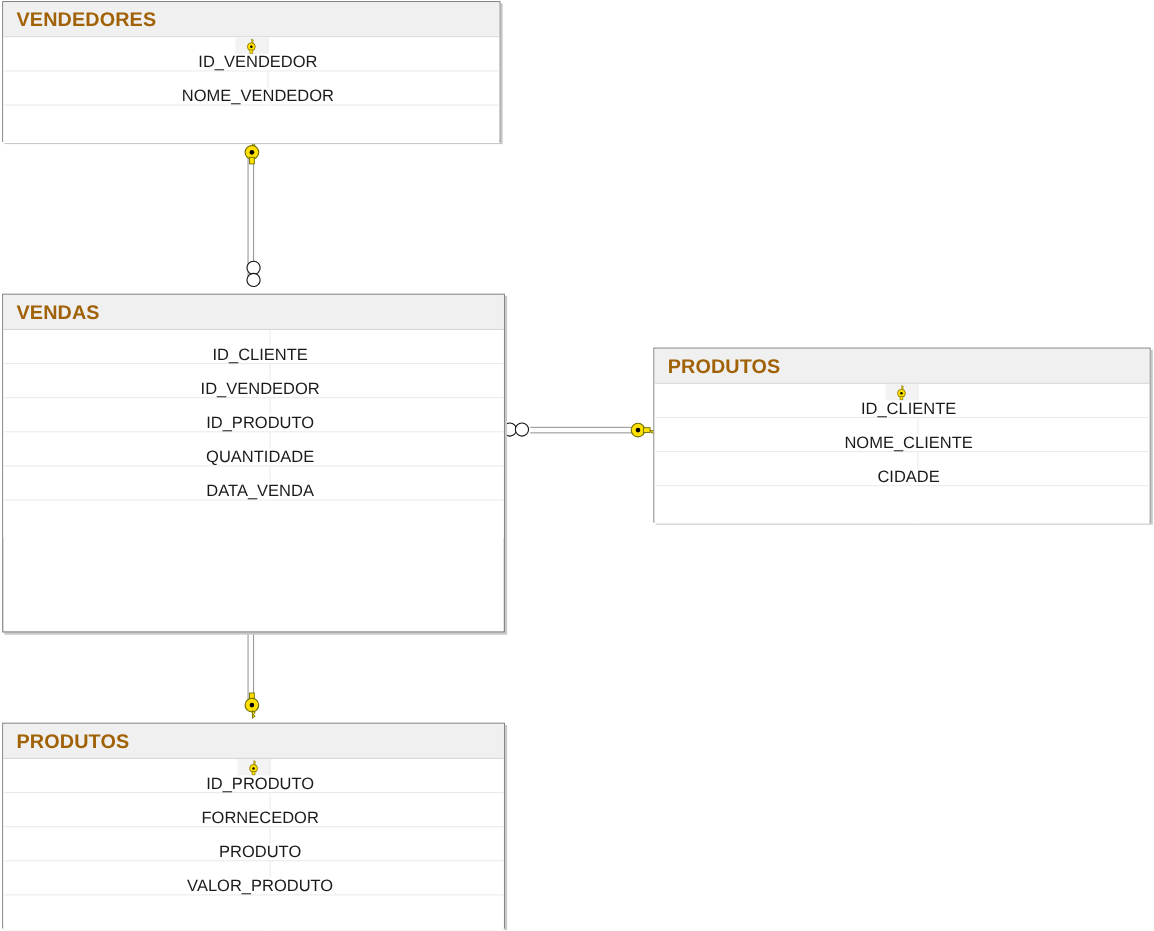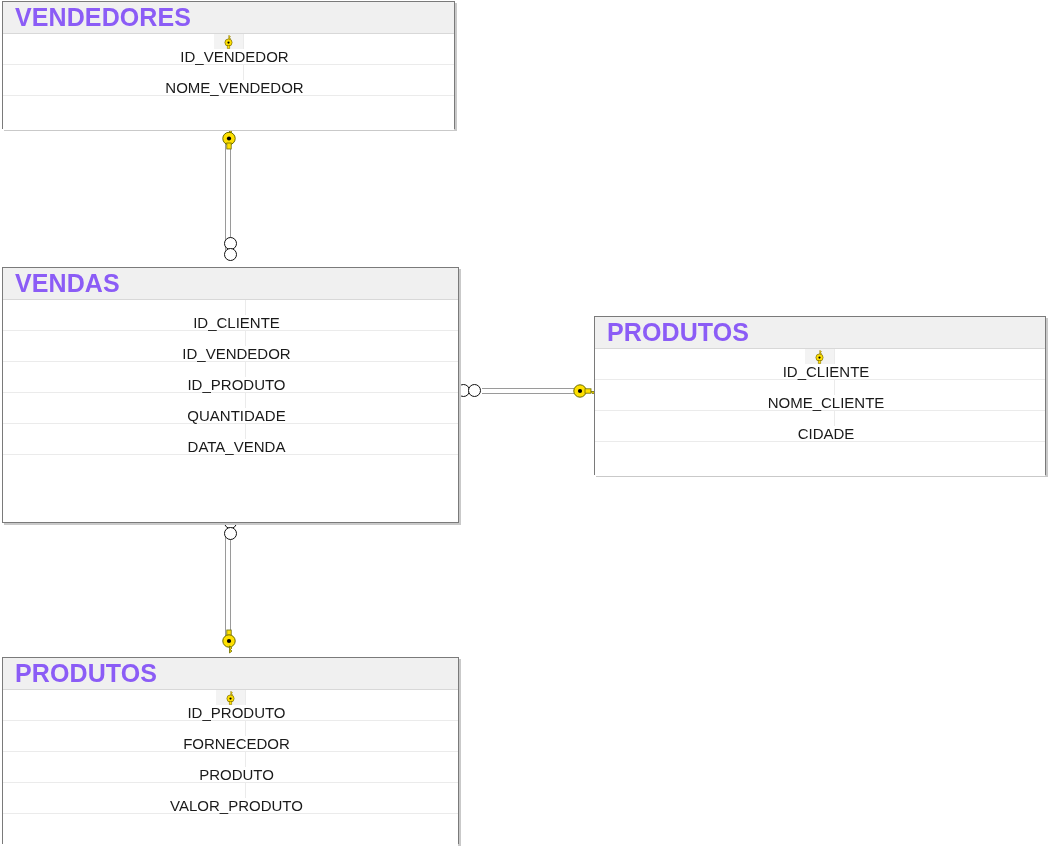--- a/index.html
+++ b/index.html
@@ -28,23 +28,23 @@
   .entity-header {
     height: 32px;
     background: #f0f0f0;
     display: flex;
     align-items: center;
     padding-left: 12px;
     box-sizing: border-box;
     border-bottom: 1px solid #d8d8d8;
   }
   .entity-title {
-    font-size: 25px;
+    font-size: 18px;
     font-weight: bold;
-    color: #8b5cf6;
+    color: #a16207;
     letter-spacing: 0.1px;
     line-height: 1;
     white-space: nowrap;
   }
   .entity-body {
     position: relative;
     background: #ffffff;
   }
   .field-row {
     position: relative;
@@ -207,21 +207,21 @@
           </div>
           <div class="field-row">
             <div class="field-gutter"></div>
             <span class="field-name">NOME_VENDEDOR</span>
           </div>
           <div class="field-row last-filler">
             <div class="filler-gutter"></div>
           </div>
         </div>
       </div>
-      <div class="entity" style="left: 2px; top: 267px; width: 457px; height: 256px;">
+      <div class="entity" style="left: 2px; top: 267px; width: 457px; height: 308px;">
         <div class="entity-header">
           <span class="entity-title">VENDAS</span>
         </div>
         <div class="entity-body">
           <div class="field-row">
             <div class="field-gutter"></div>
             <span class="field-name">ID_CLIENTE</span>
           </div>
           <div class="field-row">
             <div class="field-gutter"></div>

